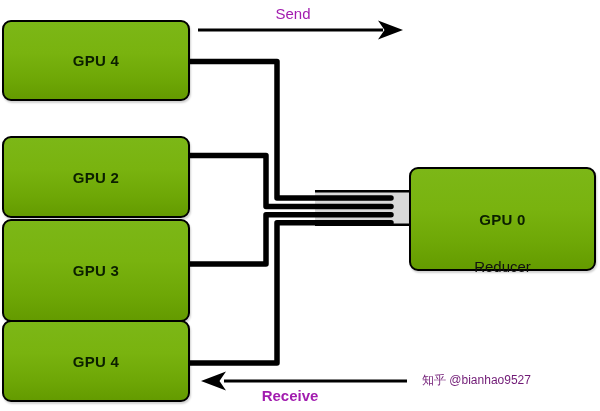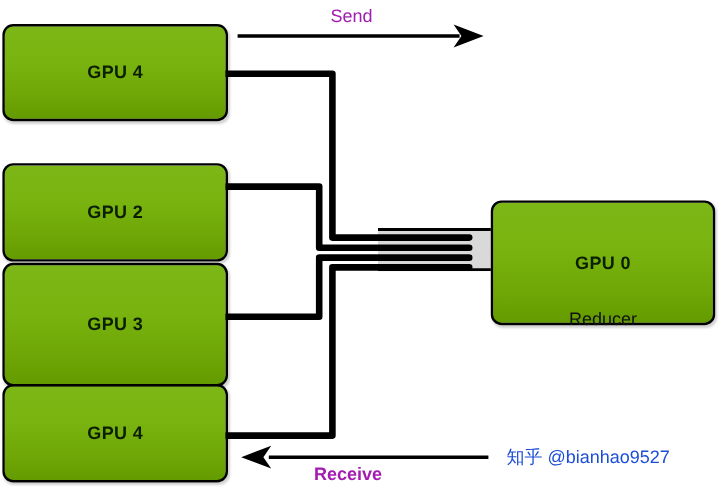--- a/index.html
+++ b/index.html
@@ -43,21 +43,21 @@
     z-index:2;
   }
   #send-label{left:191px;top:5px;width:204px;}
   #receive-label{left:188px;top:387px;width:204px;font-weight:bold;}
   #reducer-caption{
     position:absolute;left:409px;top:258px;width:187px;
     text-align:center;font-size:15px;color:#111111;z-index:2;
   }
   #watermark{
     position:absolute;left:422px;top:372px;width:176px;
-    font-size:15px;color:#1d4ed8;z-index:3;white-space:nowrap;
+    font-size:12px;color:#701a75;z-index:3;white-space:nowrap;
     text-shadow:0.5px 0.5px 0 #ffffff;
   }
 </style>
 </head>
 <body>
 
 <div id="canvas">
 
   <svg id="wires" width="600" height="411" viewBox="0 0 600 411">
 

